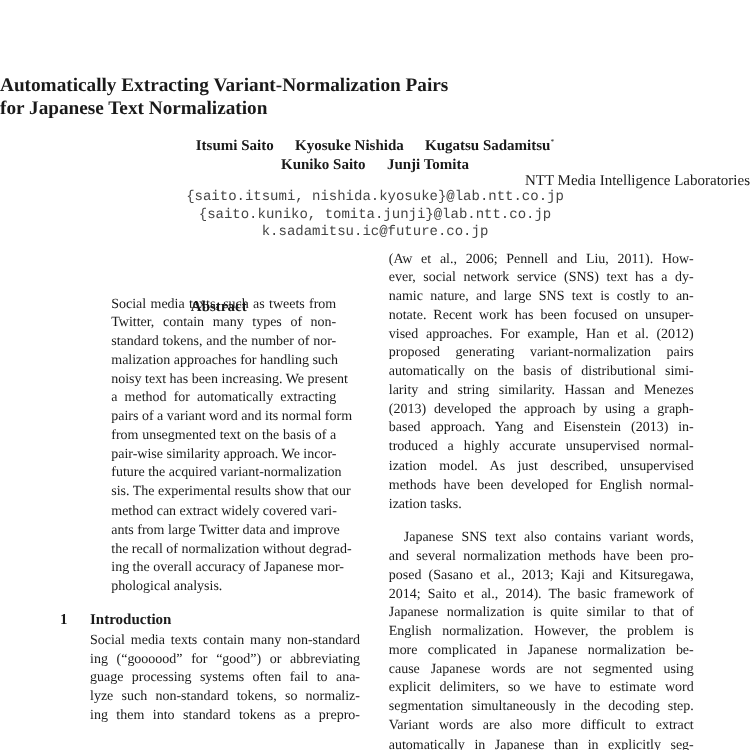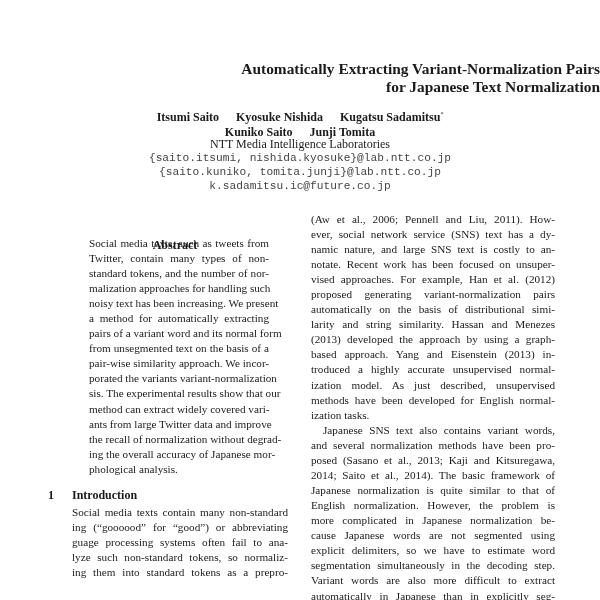--- a/index.html
+++ b/index.html
@@ -1,25 +1,25 @@
 <!DOCTYPE html>
 <html><head>
   <meta charset="utf-8">
   <style>
     html, body { margin: 0; padding: 0; background: #ffffff; }
     body { width: 600px; height: 600px; overflow: hidden; position: relative;
            font-family: "Liberation Serif", "DejaVu Serif", serif; color: #1a1a1a; }
     .page { position: absolute; left: 0; top: 0; width: 600px; height: 600px; }
-    .title { position: absolute; left: 0; width: 600px; top: 60px; text-align: right;
+    .title { position: absolute; left: 0; width: 600px; top: 60px; text-align: left;
              font-weight: bold; font-size: 15.4px; line-height: 18px; }
     .authors { position: absolute; left: 0; width: 600px; top: 107px; text-align: center;
                font-weight: bold; font-size: 12px; line-height: 14.5px; }
     .authors span.gap { display: inline-block; width: 14px; }
     .authors sup { font-size: 6px; vertical-align: 5px; font-weight: normal; }
-    .affil { position: absolute; left: 0; width: 600px; top: 137px; text-align: center;
+    .affil { position: absolute; left: 0; width: 600px; top: 137px; text-align: right;
              font-size: 12px; line-height: 14px; }
     .email { position: absolute; left: 0; width: 600px; text-align: center;
              font-family: "Liberation Mono", "DejaVu Sans Mono", monospace; font-size: 11.2px;
              color: #444; line-height: 14px; }
     .col { position: absolute; font-size: 11.2px; line-height: 15.05px; text-align: justify; }
     .line { display: block; text-align: justify; text-align-last: justify; white-space: nowrap; height: 15.05px; }
     .line.last { text-align-last: left; }
     .abs-head { position: absolute; left: 55px; width: 240px; top: 214px; text-align: center;
                 font-weight: bold; font-size: 12px; margin-top: 24px; }
     .sec-head { position: absolute; left: 48px; top: 488px; font-weight: bold; font-size: 12px; }
@@ -56,42 +56,42 @@
   <div class="col" id="abs-col" style="left:89px; width:180px; top:236px;">
       <span class="line">Social media texts, such as tweets from</span>
       <span class="line">Twitter, contain many types of non-</span>
       <span class="line">standard tokens, and the number of nor-</span>
       <span class="line">malization approaches for handling such</span>
       <span class="line">noisy text has been increasing. We present</span>
       <span class="line">a method for automatically extracting</span>
       <span class="line">pairs of a variant word and its normal form</span>
       <span class="line">from unsegmented text on the basis of a</span>
       <span class="line">pair-wise similarity approach. We incor-</span>
-      <span class="line">porated the variants variant-normalization</span>
+      <span class="line">future the acquired variant-normalization</span>
       <span class="line">sis. The experimental results show that our</span>
       <span class="line">method can extract widely covered vari-</span>
       <span class="line">ants from large Twitter data and improve</span>
       <span class="line">the recall of normalization without degrad-</span>
       <span class="line">ing the overall accuracy of Japanese mor-</span>
       <span class="line last">phological analysis.</span>
     </div>
 
   <div class="sec-head">
     <span class="num">1</span><span>Introduction</span>
   </div>
 
   <div class="col" id="intro-col" style="left:72px; width:216px; top:505px;">
       <span class="line">Social media texts contain many non-standard</span>
       <span class="line">ing (“goooood” for “good”) or abbreviating</span>
       <span class="line">guage processing systems often fail to ana-</span>
       <span class="line">lyze such non-standard tokens, so normaliz-</span>
       <span class="line">ing them into standard tokens as a prepro-</span>
     </div>
 
-  <div class="col" id="right-col-1" style="left:311px; width:244px; top:212px;">
+  <div class="col" id="right-col-1" style="left:311px; width:244px; top:200px;">
       <span class="line">(Aw et al., 2006; Pennell and Liu, 2011). How-</span>
       <span class="line">ever, social network service (SNS) text has a dy-</span>
       <span class="line">namic nature, and large SNS text is costly to an-</span>
       <span class="line">notate. Recent work has been focused on unsuper-</span>
       <span class="line">vised approaches. For example, Han et al. (2012)</span>
       <span class="line">proposed generating variant-normalization pairs</span>
       <span class="line">automatically on the basis of distributional simi-</span>
       <span class="line">larity and string similarity. Hassan and Menezes</span>
       <span class="line">(2013) developed the approach by using a graph-</span>
       <span class="line">based approach. Yang and Eisenstein (2013) in-</span>

